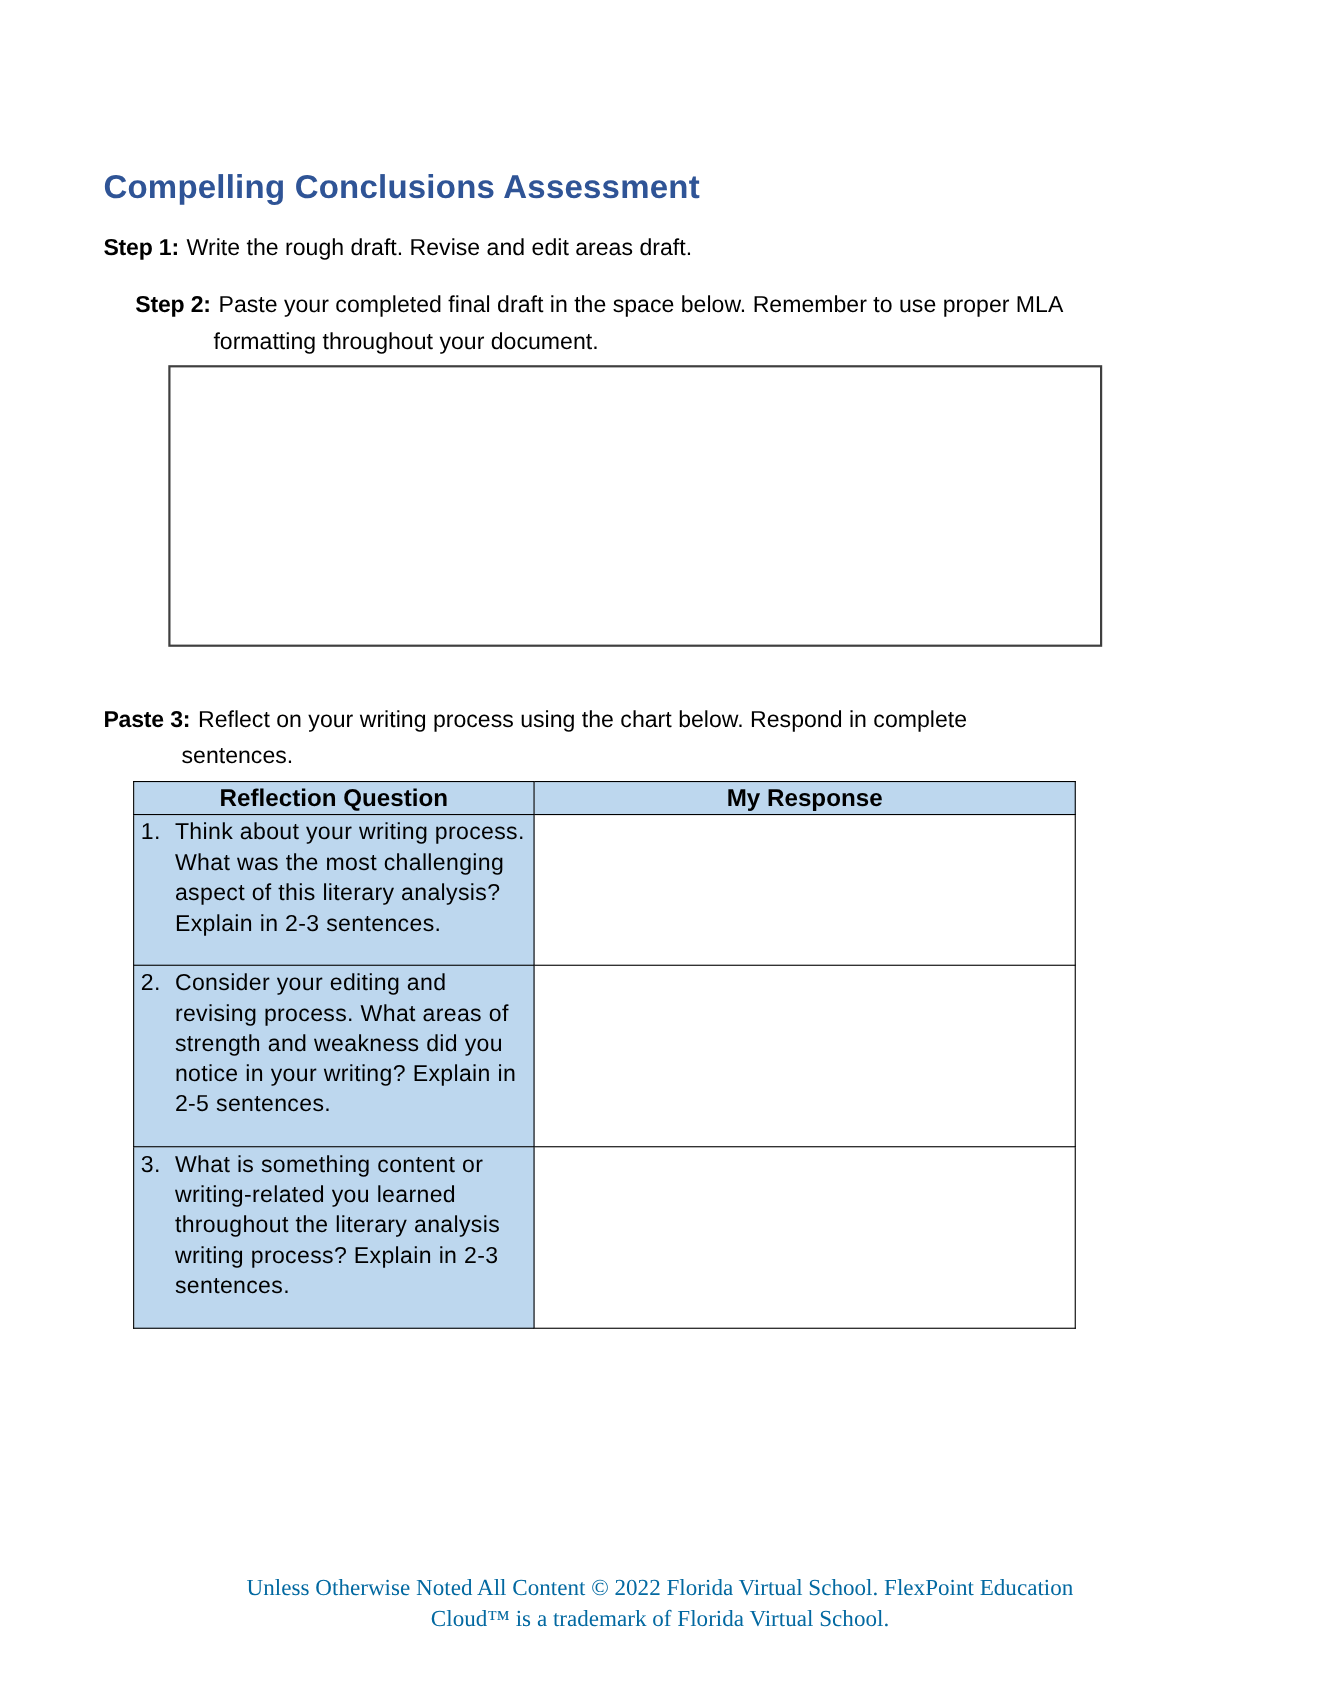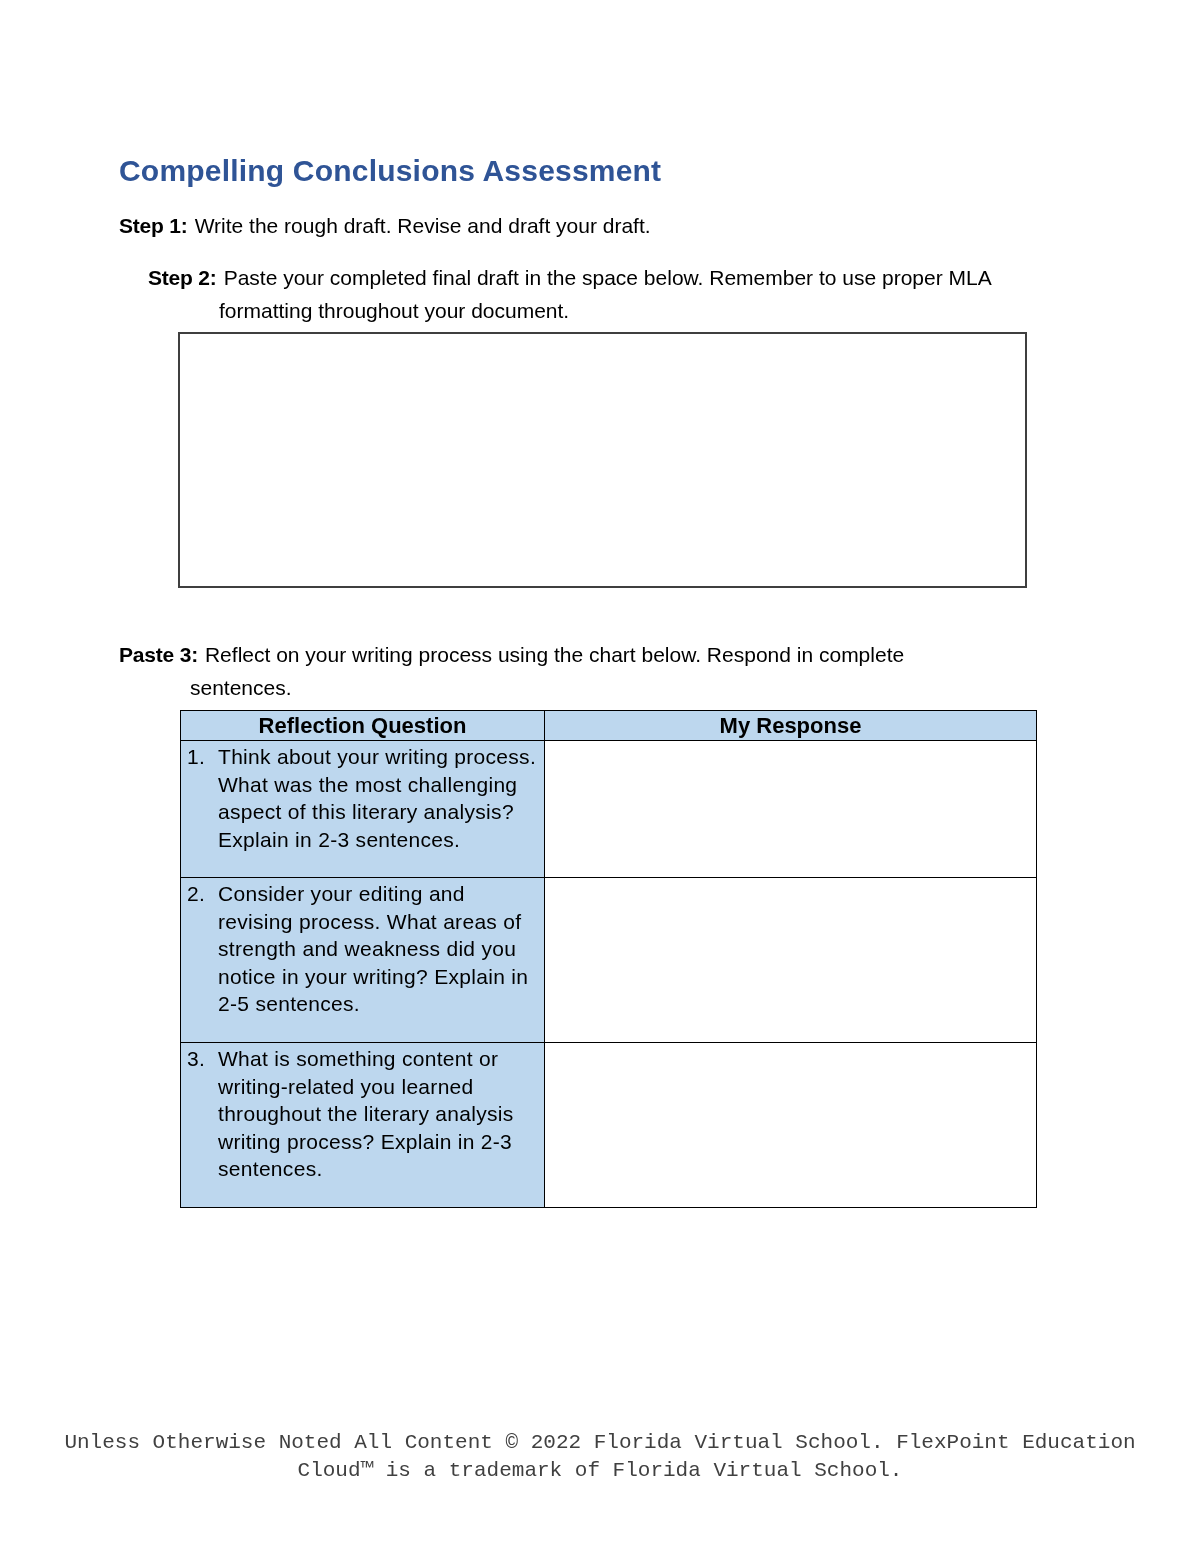--- a/index.html
+++ b/index.html
@@ -9,21 +9,21 @@
     height: 1553px;
     font-family: "Liberation Sans", sans-serif;
     color: #000000;
     position: relative;
     overflow: hidden;
   }
   .page {
     position: relative;
     width: 1200px;
     height: 1553px;
-    padding: 154px 137px 0 119px;
+    padding: 154px 137px 0 94px;
   }
   .title {
     font-size: 30px;
     font-weight: 700;
     color: #2F5496;
     letter-spacing: 0.2px;
     margin-bottom: 21px;
   }
   .step {
     font-size: 21px;
@@ -43,21 +43,21 @@
   .paste-box {
     margin-left: 59px;
     margin-bottom: 50px;
     width: 849px;
     height: 256px;
     border: 2px solid #3f3f3f;
     background: #ffffff;
     cursor: text;
   }
   table.reflection-table {
-    margin-left: 61px;
+    margin-left: 27px;
     width: 856px;
     border-collapse: collapse;
     table-layout: fixed;
   }
   table.reflection-table th,
   table.reflection-table td {
     border: 1.6px solid #000000;
     vertical-align: top;
   }
   table.reflection-table th {
@@ -91,34 +91,34 @@
   .qtext { flex: 1 1 auto; }
   .row-1 td { height: 137px; }
   .row-2 td { height: 165px; }
   .row-3 td { height: 165px; }
   .footer {
     position: absolute;
     left: 0;
     bottom: 68px;
     width: 1200px;
     text-align: center;
-    font-family: Liberation Mono, monospace;
+    font-family: Liberation Serif, serif;
     font-size: 21px;
     line-height: 28px;
-    color: #404040;
+    color: #0369a1;
   }
 </style>
 </head>
 <body>
 
 <div class="page">
 
   <h1 class="title">Compelling Conclusions Assessment</h1>
 
-  <p class="step step-1"><span class="step-label">Step 1:</span><span>Write the rough draft. Revise and draft your draft.</span></p>
+  <p class="step step-1"><span class="step-label">Step 1:</span><span>Write the rough draft. Revise and edit areas draft.</span></p>
 
   <p class="step step-2"><span class="step-label">Step 2:</span><span>Paste your completed final draft in the space below. Remember to use proper MLA formatting throughout your document.</span></p>
 
   <div class="paste-box"></div>
 
   <p class="step step-3"><span class="step-label">Paste 3:</span><span>Reflect on your writing process using the chart below. Respond in complete sentences.</span></p>
 
   <table class="reflection-table">
     <thead>
       <tr>

